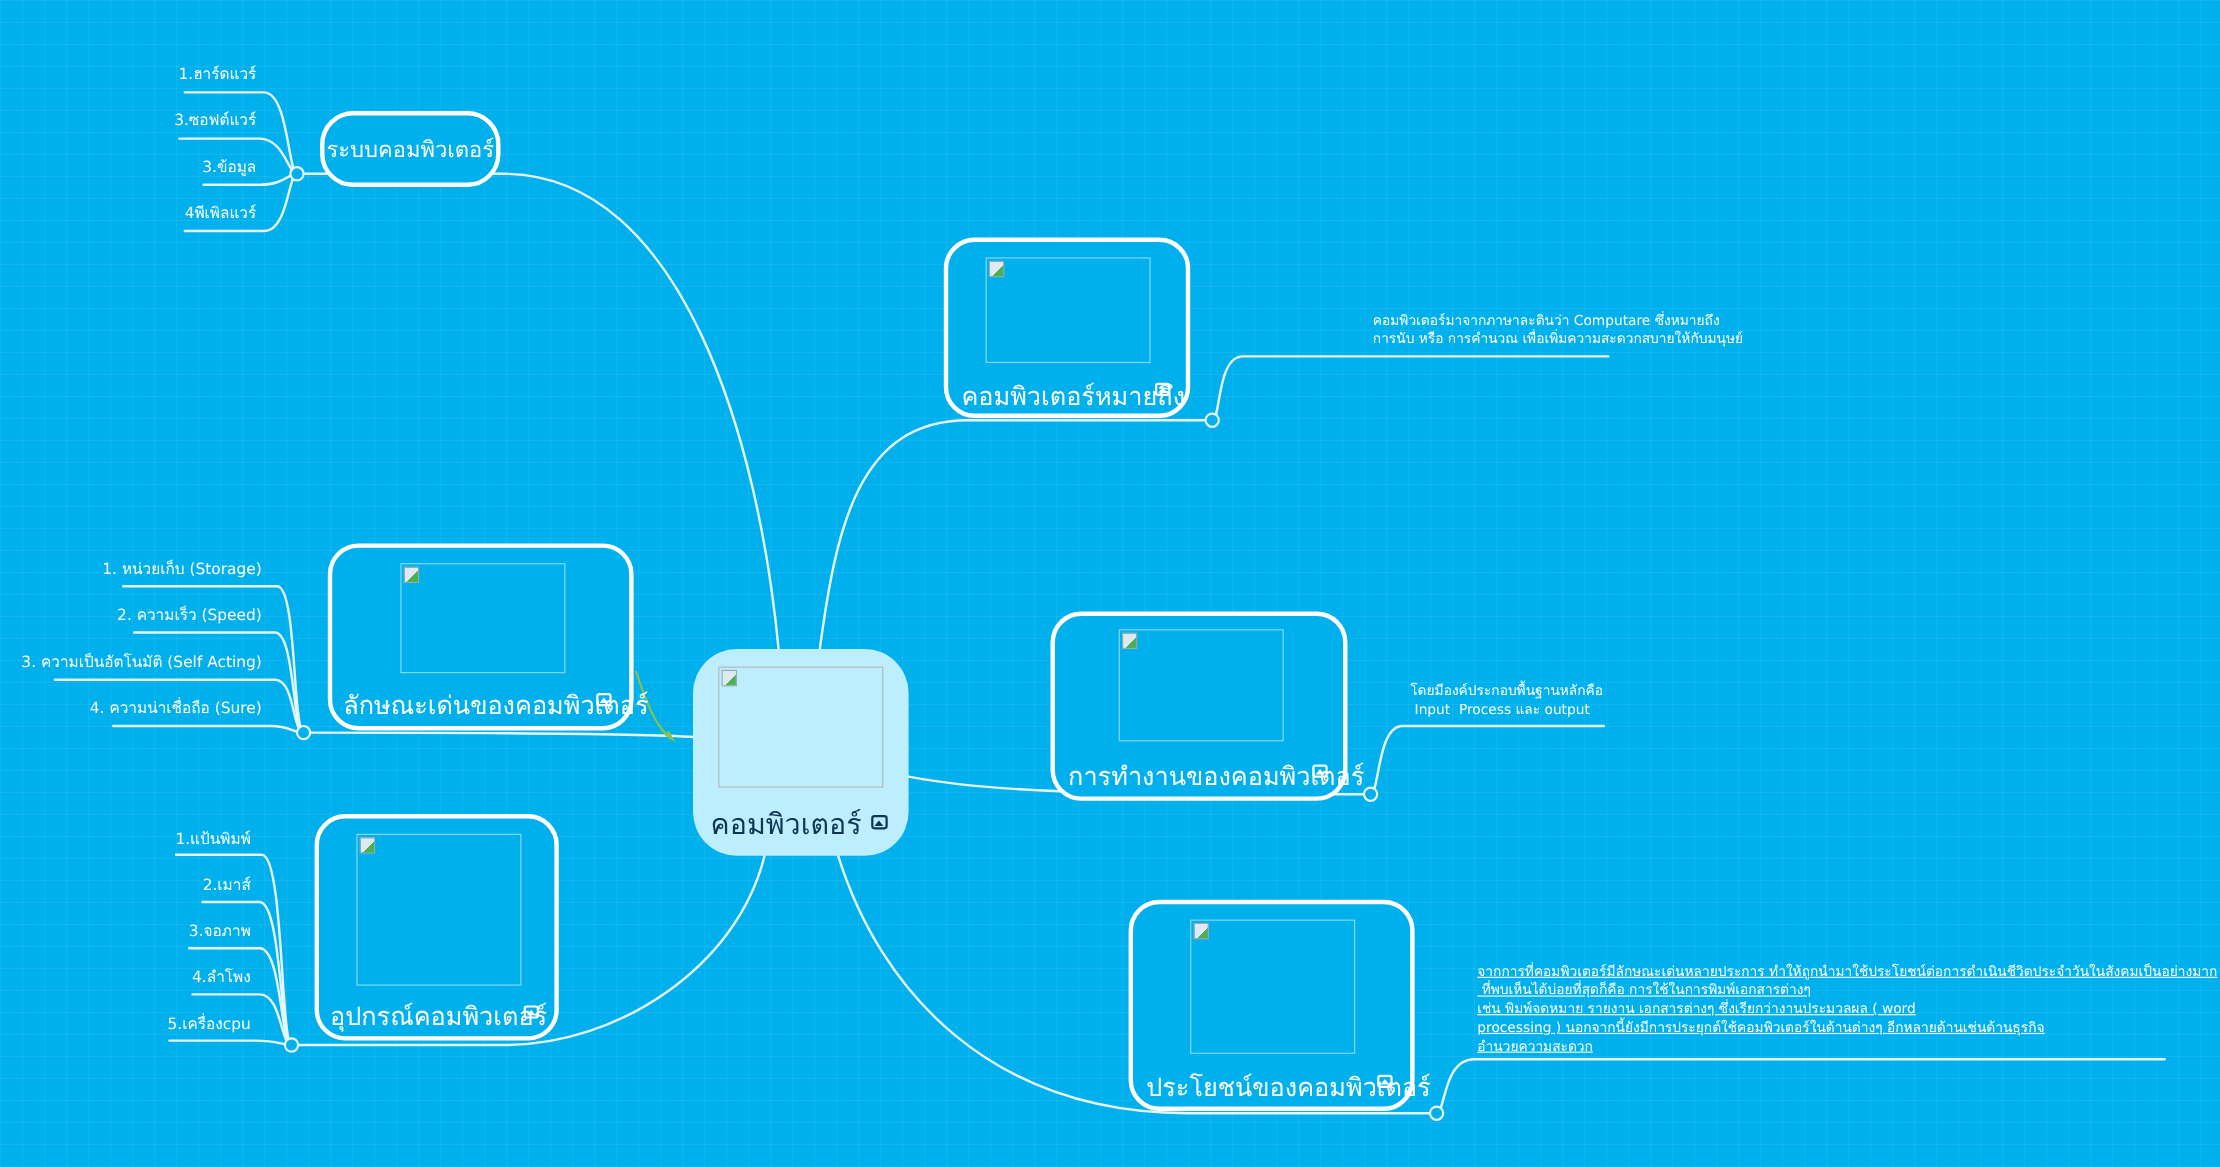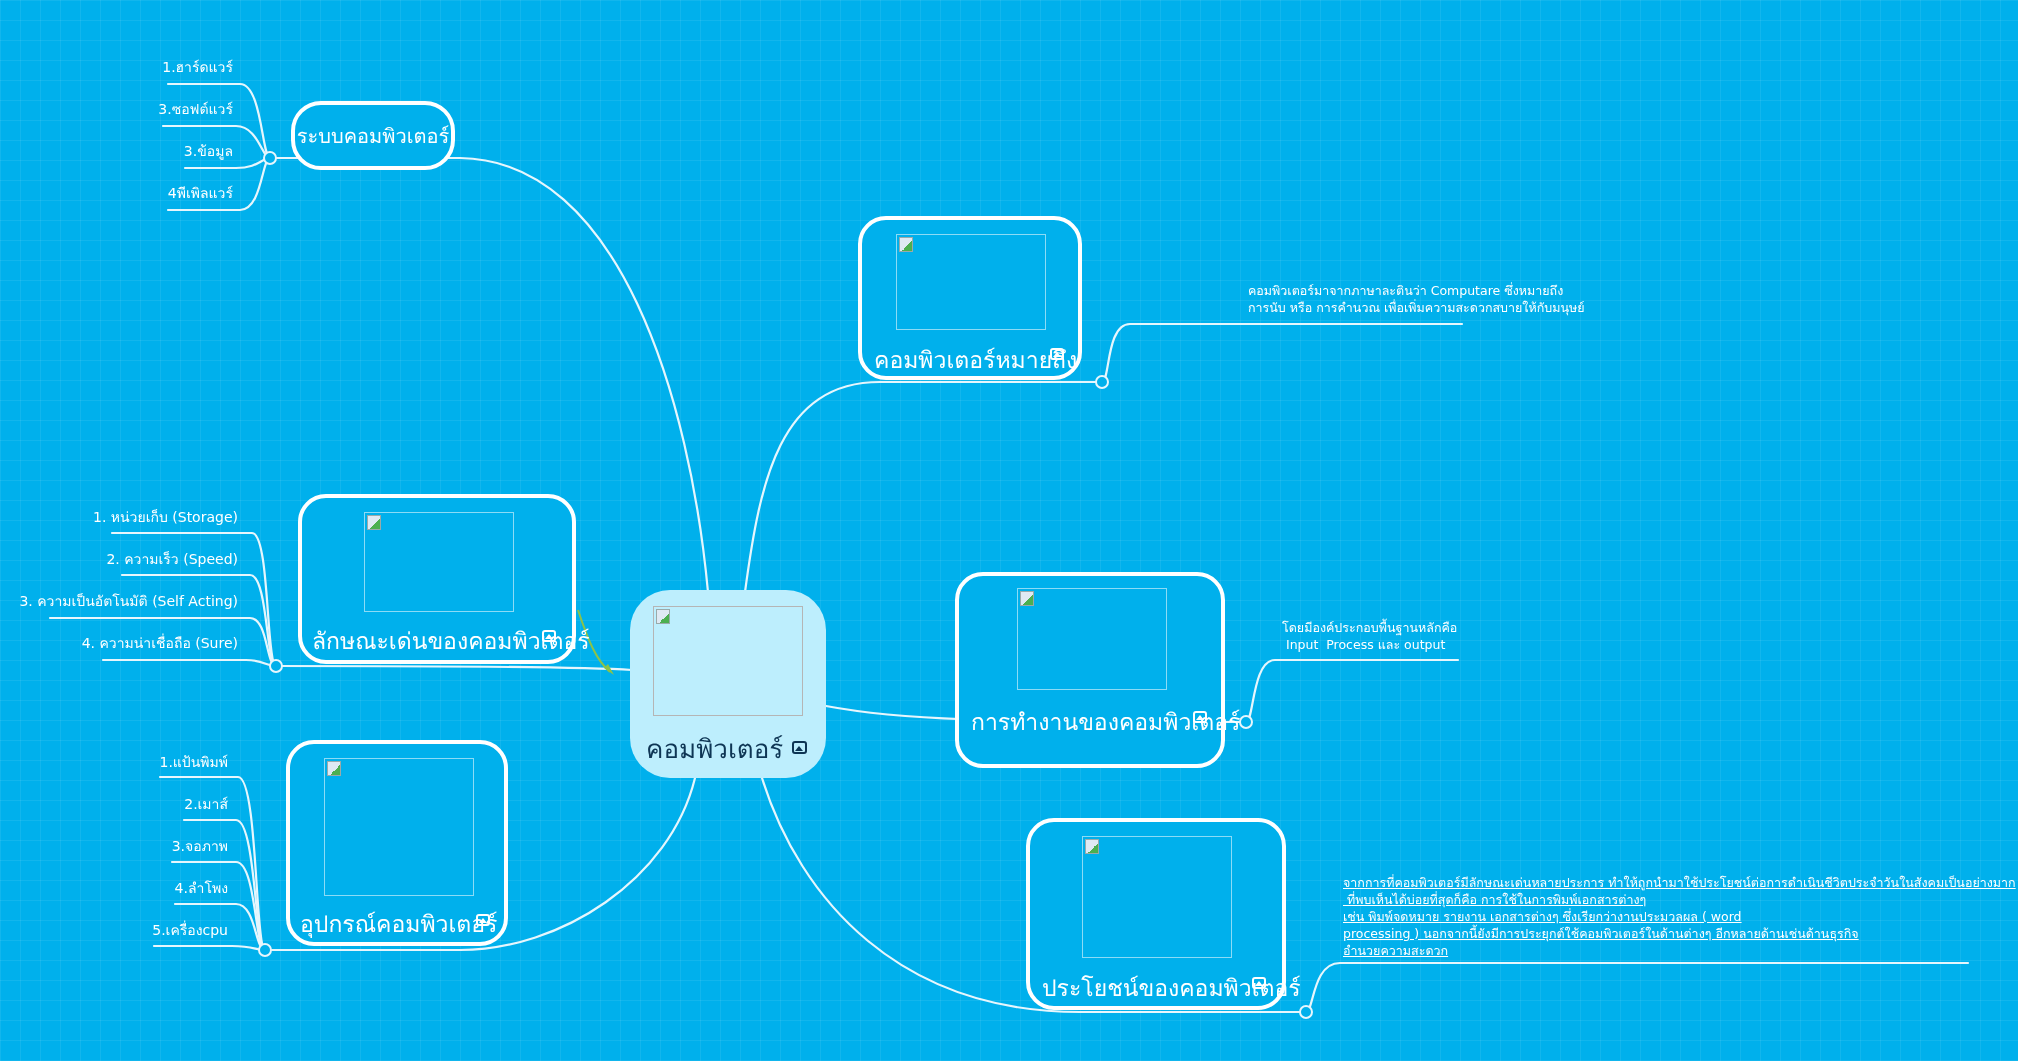--- a/index.html
+++ b/index.html
@@ -139,21 +139,21 @@
 </div>
 
 <div class="node" style="left:858px;top:216px;width:224px;height:164px;">
   <div class="imgbox" style="left:34px;top:14px;width:150px;height:96px;">
       <span class="broken"></span>
     </div>
   <span class="label" style="left:12px;top:122px;">คอมพิวเตอร์หมายถึง</span>
   <span class="img-icon" style="left:188px;top:128px;"></span>
 </div>
 
-<div class="node" style="left:955px;top:572px;width:270px;height:196px;padding-left:40px;">
+<div class="node" style="left:955px;top:556px;width:270px;height:172px;padding-left:40px;">
   <div class="imgbox" style="left:58px;top:12px;width:150px;height:102px;">
       <span class="broken"></span>
     </div>
   <span class="label" style="left:12px;top:128px;">การทำงานของคอมพิวเตอร์</span>
   <span class="img-icon" style="left:234px;top:135px;"></span>
 </div>
 
 <div class="node" style="left:1026px;top:818px;width:260px;height:192px;padding-left:36px;">
   <div class="imgbox" style="left:52px;top:14px;width:150px;height:122px;">
       <span class="broken"></span>

